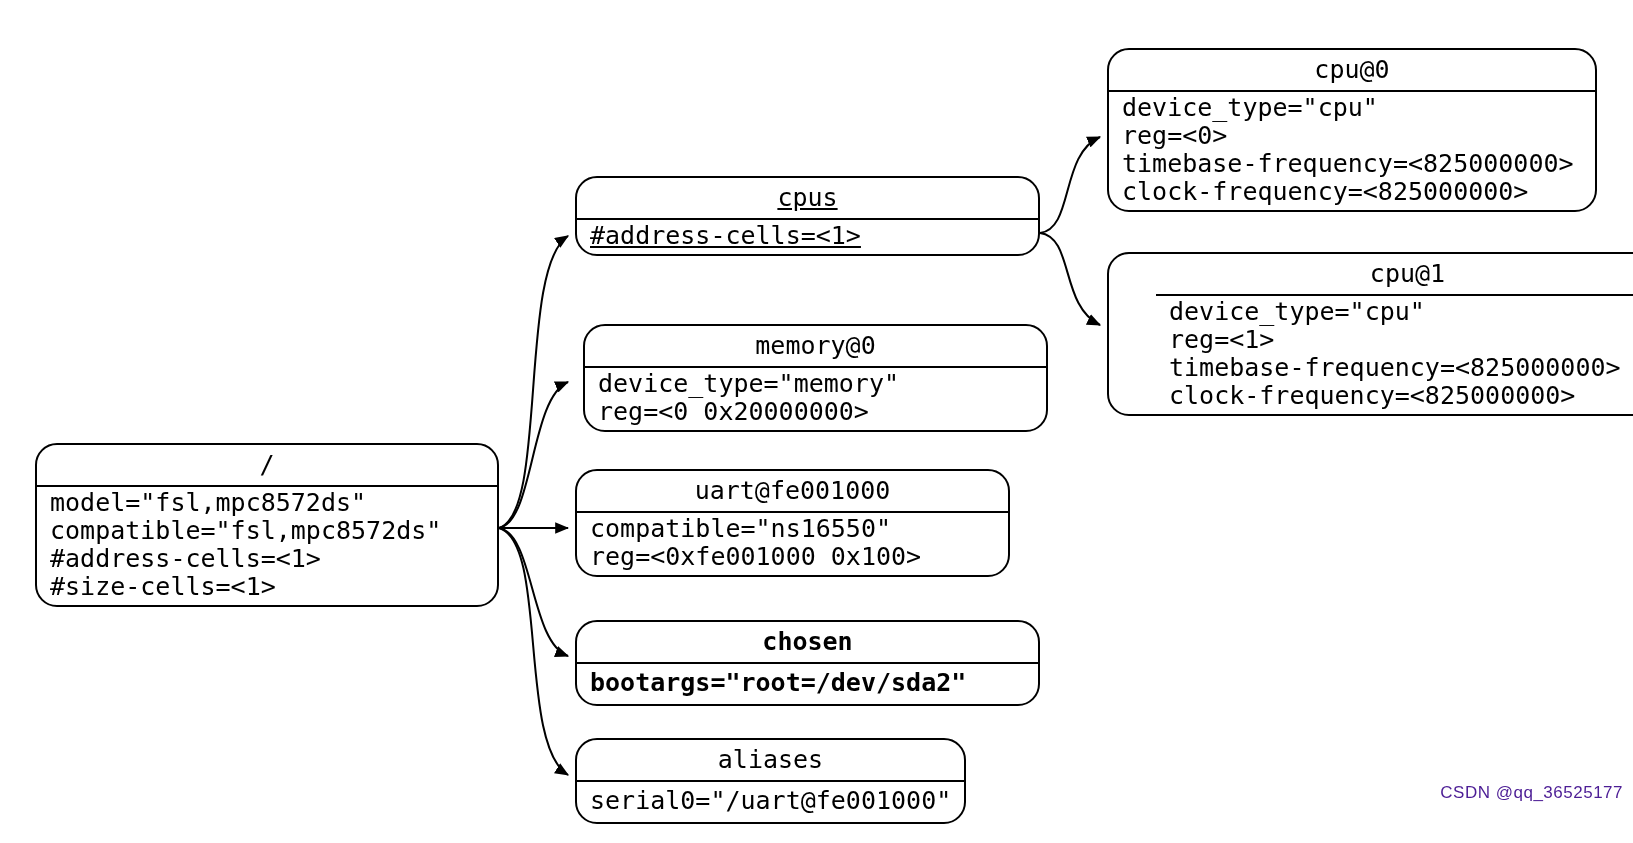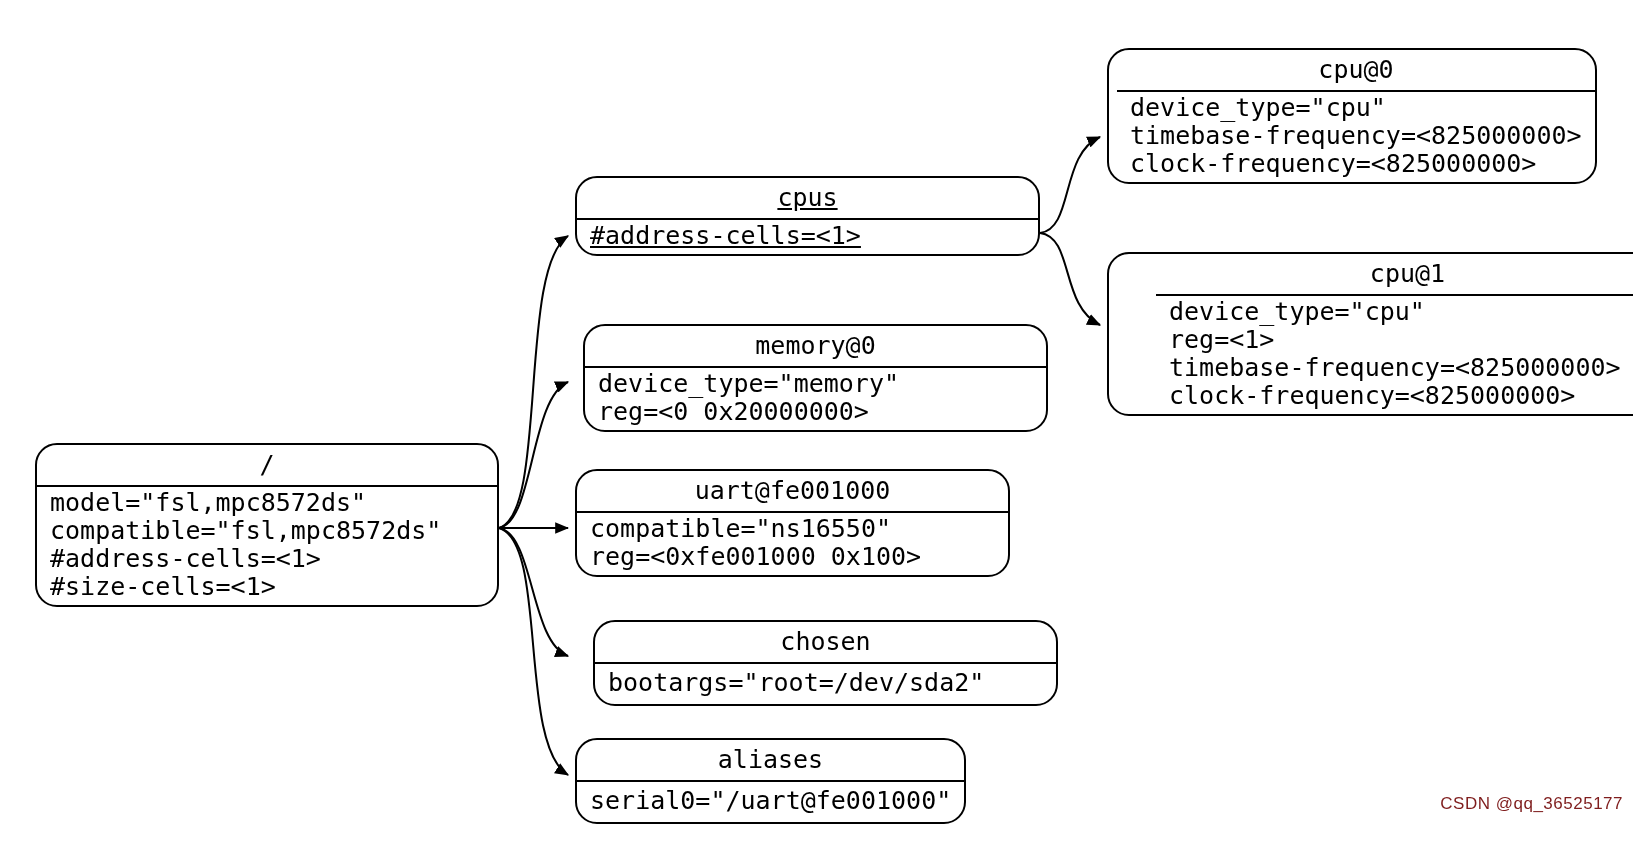--- a/index.html
+++ b/index.html
@@ -42,33 +42,32 @@
     font-size: 25px;
     line-height: 28px;
     color: #000000;
     white-space: pre;
   }
   
   #node-root    { left: 35px;   top: 443px; width: 464px; }
   #node-cpus    { left: 575px;  top: 176px; width: 465px; text-decoration: underline; }
   #node-memory  { left: 575px;  top: 324px; width: 465px; margin-left: 8px; }
   #node-uart    { left: 575px;  top: 469px; width: 435px; }
-  #node-chosen  { left: 593px;  top: 620px; width: 465px; }
+  #node-chosen  { left: 575px;  top: 620px; width: 465px; font-weight: bold; }
   #node-aliases { left: 575px;  top: 738px; width: 391px; }
-  #node-cpu0    { left: 1107px; top: 48px;  width: 490px; padding-left: 8px; }
+  #node-cpu0    { left: 1107px; top: 48px;  width: 490px; }
   #node-cpu1    { left: 1107px; top: 252px; width: 554px; padding-left: 47px; }
   #watermark {
     position: absolute;
     right: 10px;
     top: 783px;
     font-family: "Liberation Sans", "DejaVu Sans", sans-serif;
     font-size: 17px;
-    color: #7f1d1d;
+    color: #4c1d95;
     letter-spacing: 0.5px;
-    margin-top: 11px;
   }
 </style>
 </head>
 <body>
 
 <div id="canvas">
 
   <svg id="edges" viewBox="0 0 1633 843" xmlns="http://www.w3.org/2000/svg">
     <defs>
       <marker id="arrow" viewBox="0 0 12 10" refX="11" refY="5" markerWidth="14" markerHeight="12" markerUnits="userSpaceOnUse" orient="auto">
@@ -130,20 +129,21 @@
     <div class="node-title">aliases</div>
     <div class="node-body single">
       <div class="prop">serial0="/uart@fe001000"</div>
     </div>
   </div>
 
   <div class="node" id="node-cpu0">
     <div class="node-title">cpu@0</div>
     <div class="node-body">
       <div class="prop">device_type="cpu"</div>
+      <div class="prop">reg=&lt;0&gt;</div>
       <div class="prop">timebase-frequency=&lt;825000000&gt;</div>
       <div class="prop">clock-frequency=&lt;825000000&gt;</div>
     </div>
   </div>
 
   <div class="node" id="node-cpu1">
     <div class="node-title">cpu@1</div>
     <div class="node-body">
       <div class="prop">device_type="cpu"</div>
       <div class="prop">reg=&lt;1&gt;</div>

